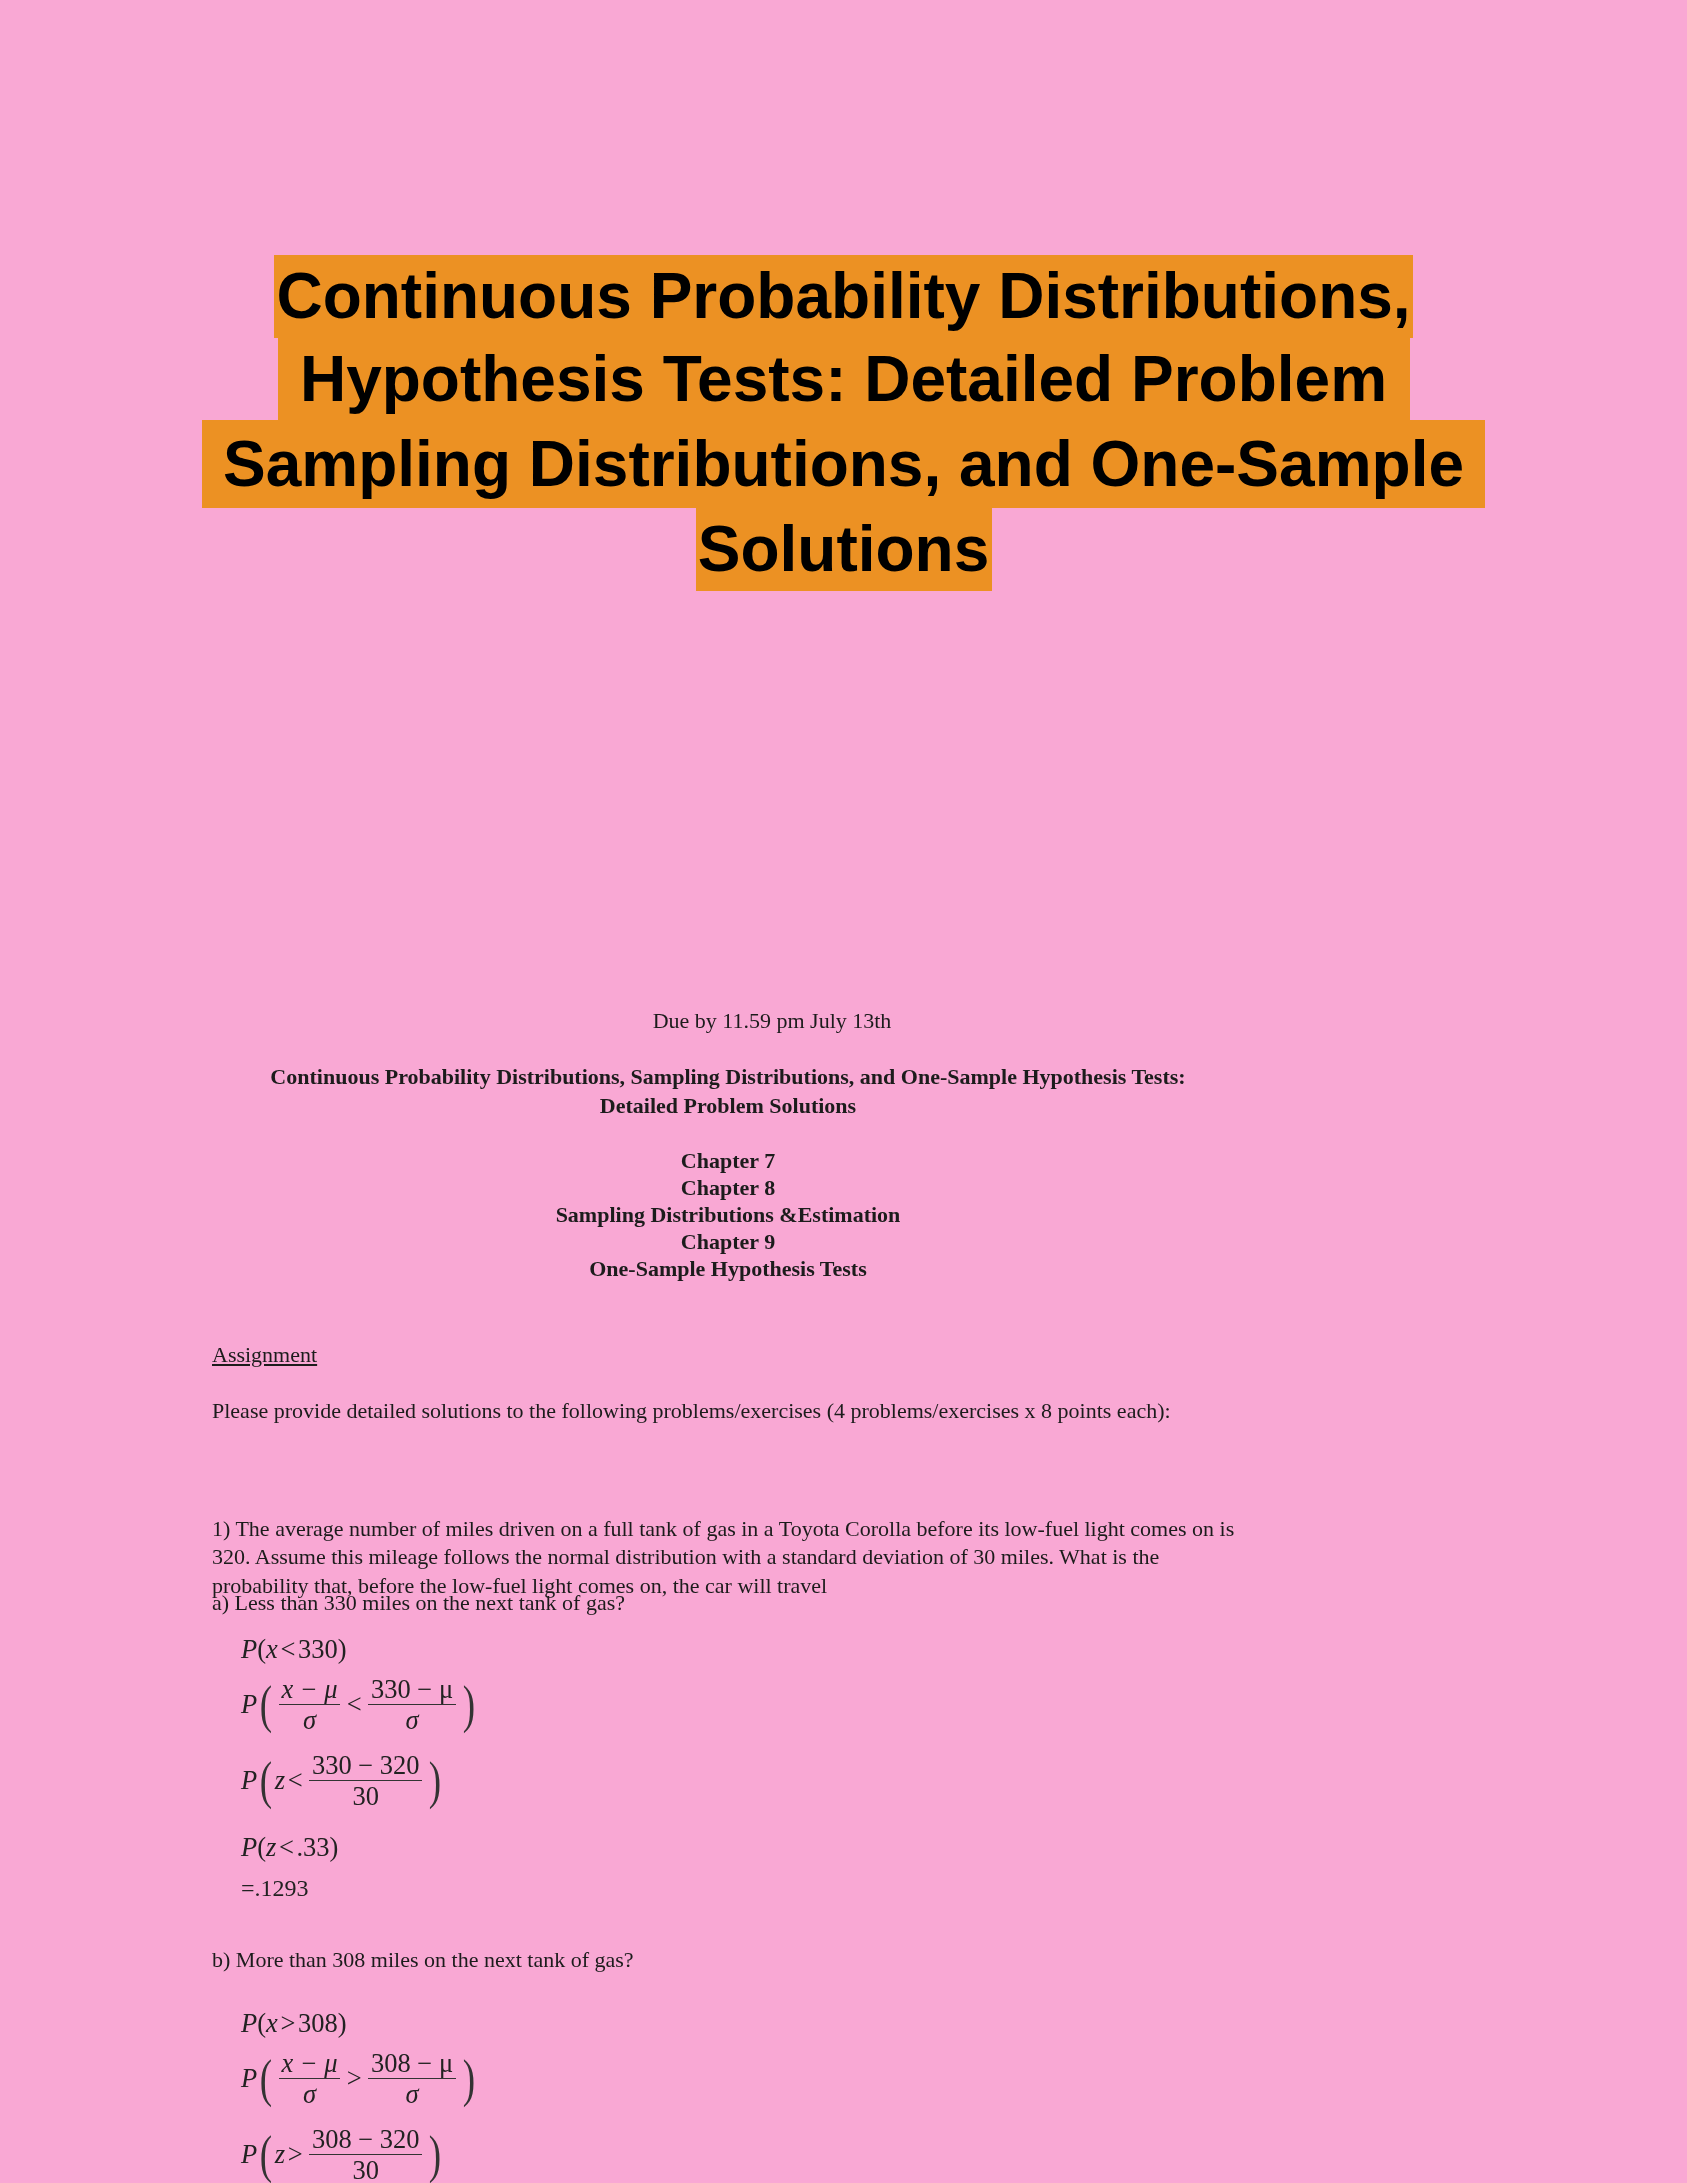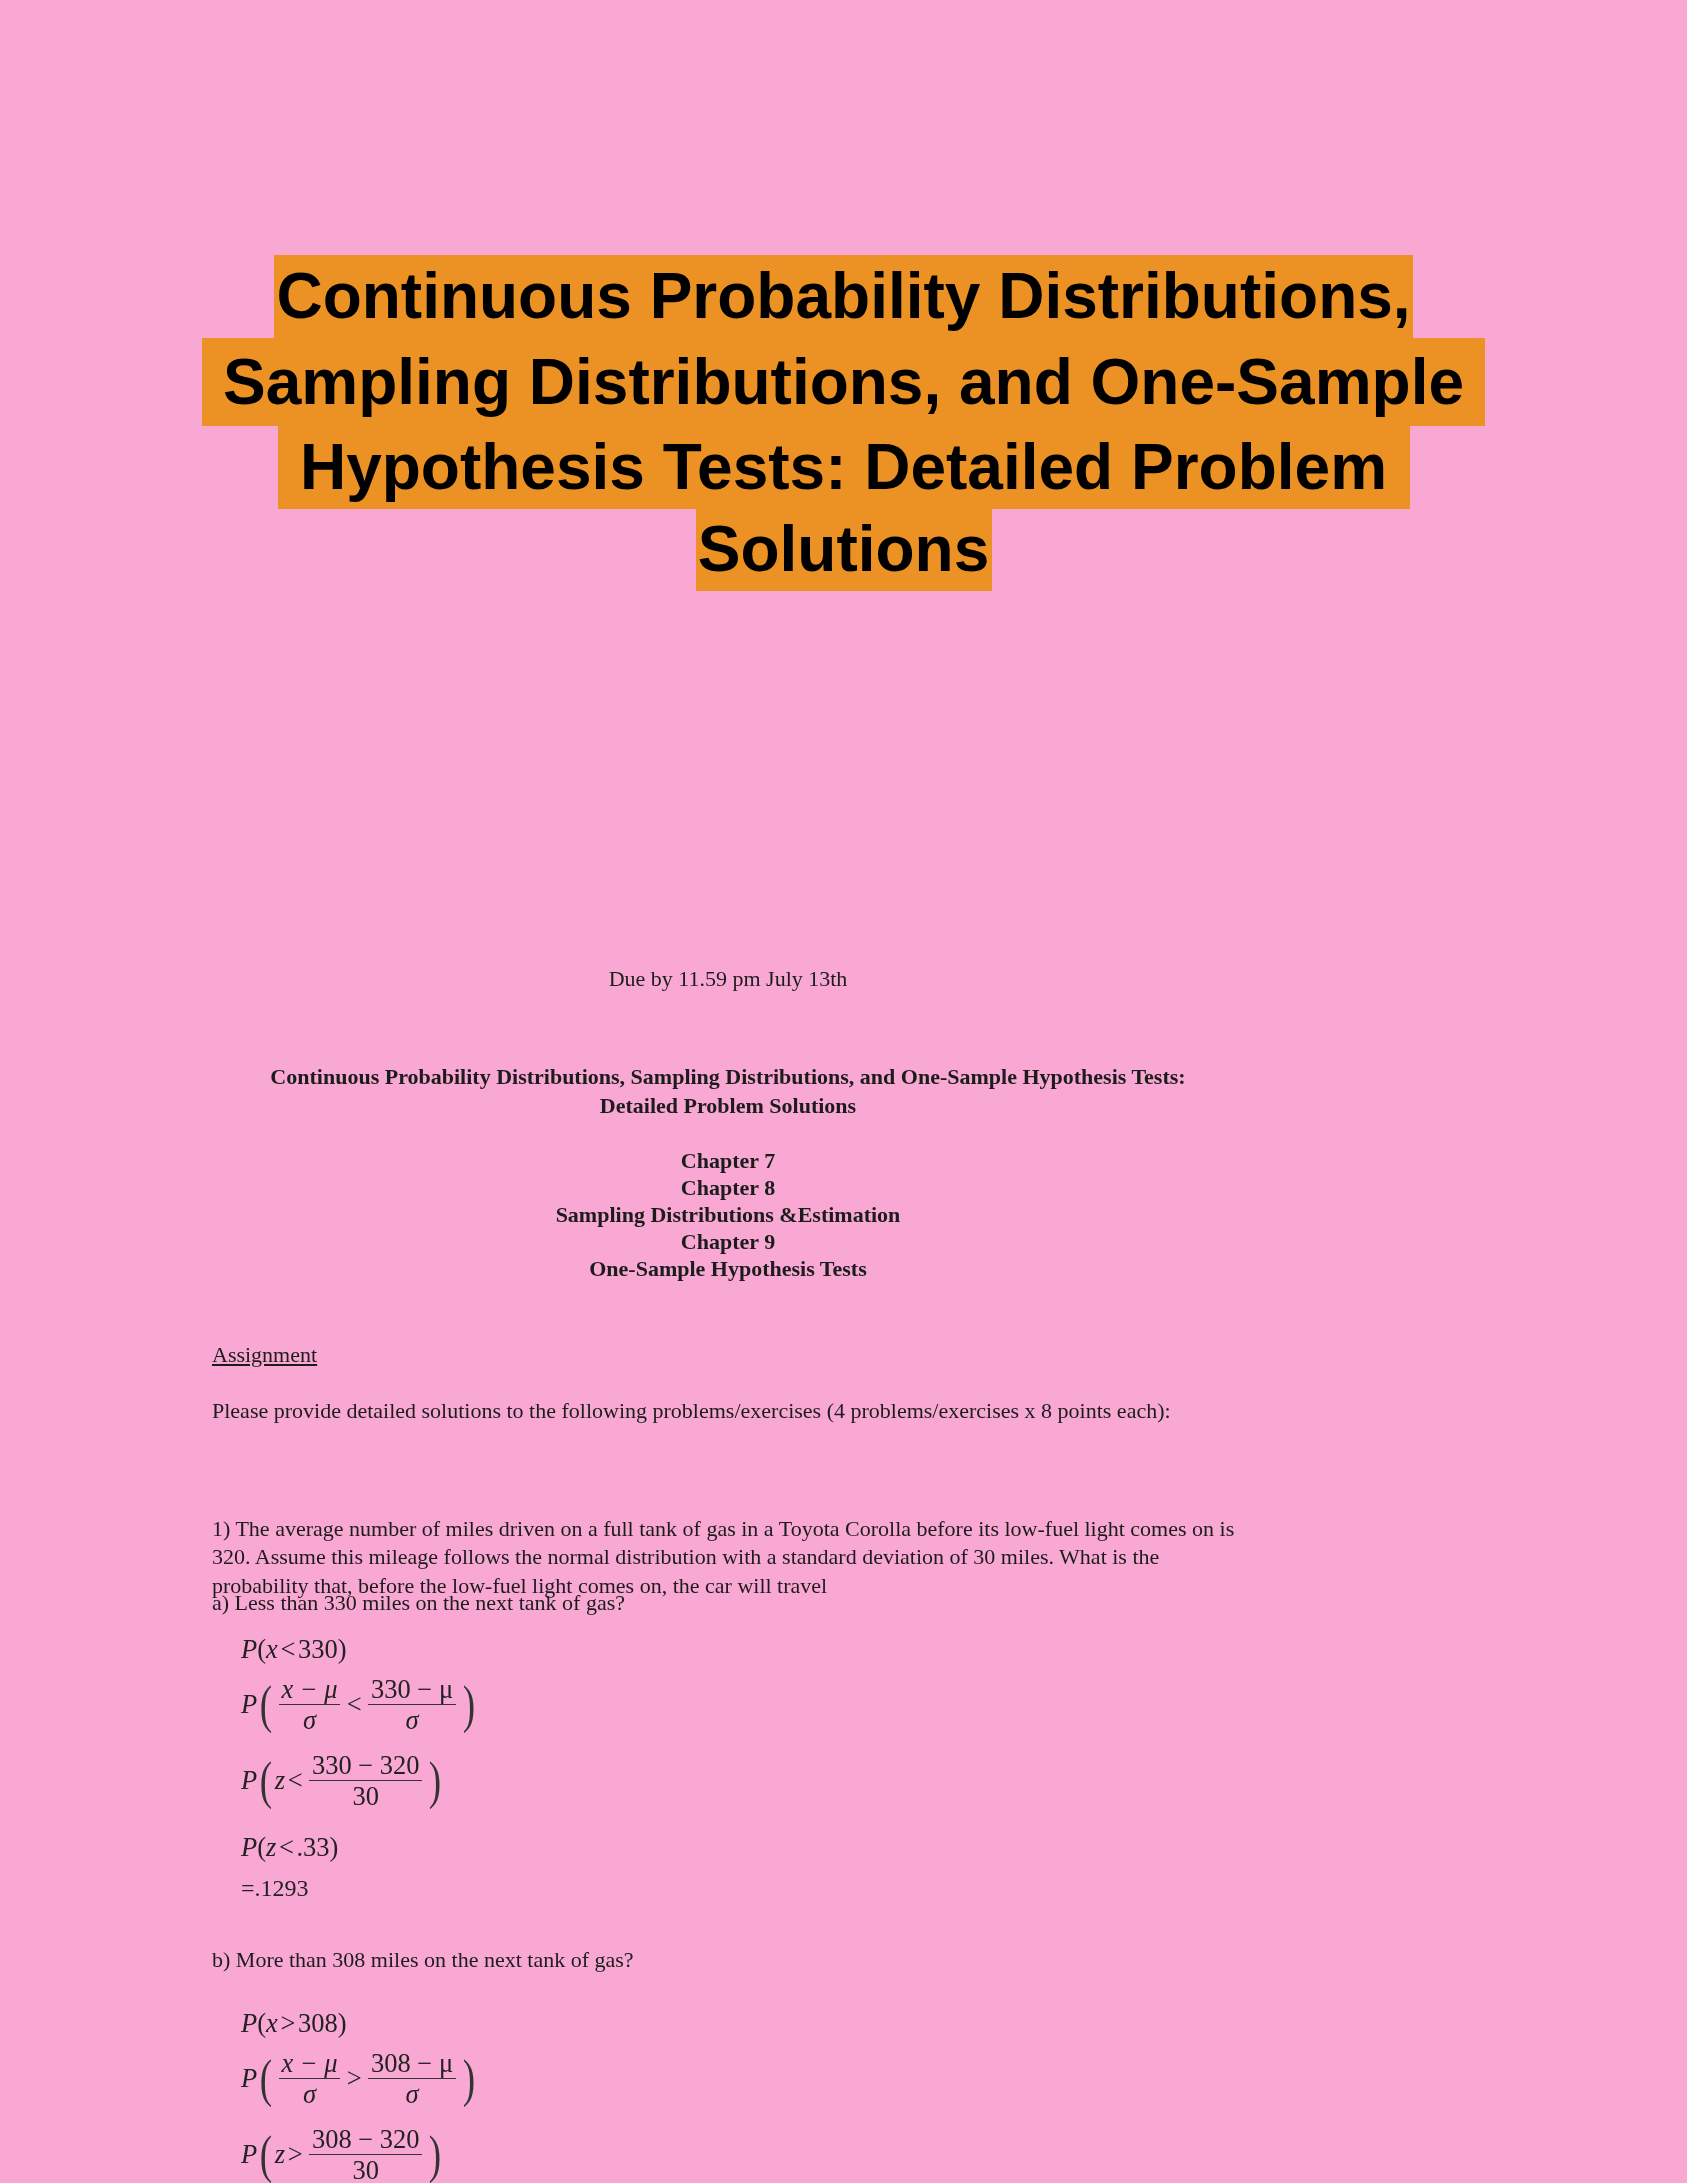--- a/index.html
+++ b/index.html
@@ -19,21 +19,21 @@
   .banner-line.l3 span { width: 1132px; padding: 0; }
   .banner-line.l4 span { width: 296px; padding: 0; }
   .banner-line.l1 { height: 83px; }
   .banner-line.l2 { height: 88px; }
   .banner-line.l3 { height: 82px; }
   .banner-line.l4 { height: 83px; }
   .banner-line.l2 span { line-height: 88px; }
 
   
   .doc { position: absolute; font-family: "Liberation Serif", serif; color: #1c1c1c; }
-  .due { left: 0; width: 1456px; top: 966px; text-align: center; font-size: 22px; }
+  .due { left: 0; width: 1456px; top: 1008px; text-align: center; font-size: 22px; padding-left: 44px; }
   .doc-title { left: 0; width: 1456px; top: 1062px; text-align: center; font-size: 22px; font-weight: bold; line-height: 29px; }
   .chapters { left: 0; width: 1456px; top: 1147px; text-align: center; font-size: 22px; font-weight: bold; line-height: 27px; }
   .assignment { left: 212px; top: 1342px; font-size: 22px; text-decoration: underline; }
   .instructions { left: 212px; top: 1396px; width: 1019px; font-size: 22px; line-height: 29px; }
   .problem { left: 212px; top: 1479px; width: 1025px; font-size: 22px; line-height: 28.4px; margin-top: 36px; }
   .q-a { left: 212px; top: 1590px; font-size: 22px; }
   .q-b { left: 212px; top: 1947px; font-size: 22px; }
 
   .math { position: absolute; font-family: "Liberation Serif", serif; color: #222; font-size: 26.5px; }
   .math .row { position: absolute; white-space: nowrap; display: flex; align-items: center; }
@@ -44,22 +44,22 @@
   .frac .den { line-height: 30px; }
   .op { margin: 0 2.6px; }
 </style>
 </head>
 <body>
 
 <div class="page">
 
   <div class="banner">
     <div class="banner-line l1"><span>Continuous Probability Distributions,</span></div>
+    <div class="banner-line l3"><span>Hypothesis Tests: Detailed Problem</span></div>
     <div class="banner-line l2"><span>Sampling Distributions, and One-Sample</span></div>
-    <div class="banner-line l3"><span>Hypothesis Tests: Detailed Problem</span></div>
     <div class="banner-line l4"><span>Solutions</span></div>
   </div>
 
   <div class="doc due">Due by 11.59 pm July 13th</div>
 
   <div class="doc doc-title">
     <div>Continuous Probability Distributions, Sampling Distributions, and One-Sample Hypothesis Tests:</div>
     <div>Detailed Problem Solutions</div>
   </div>
 

